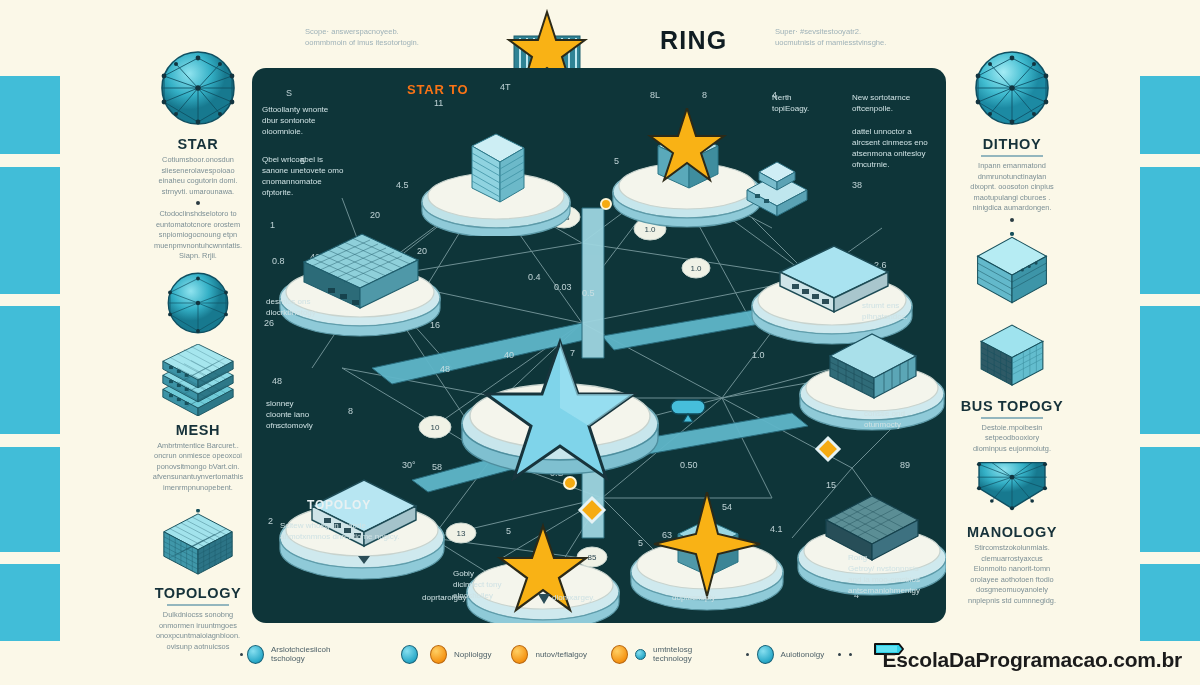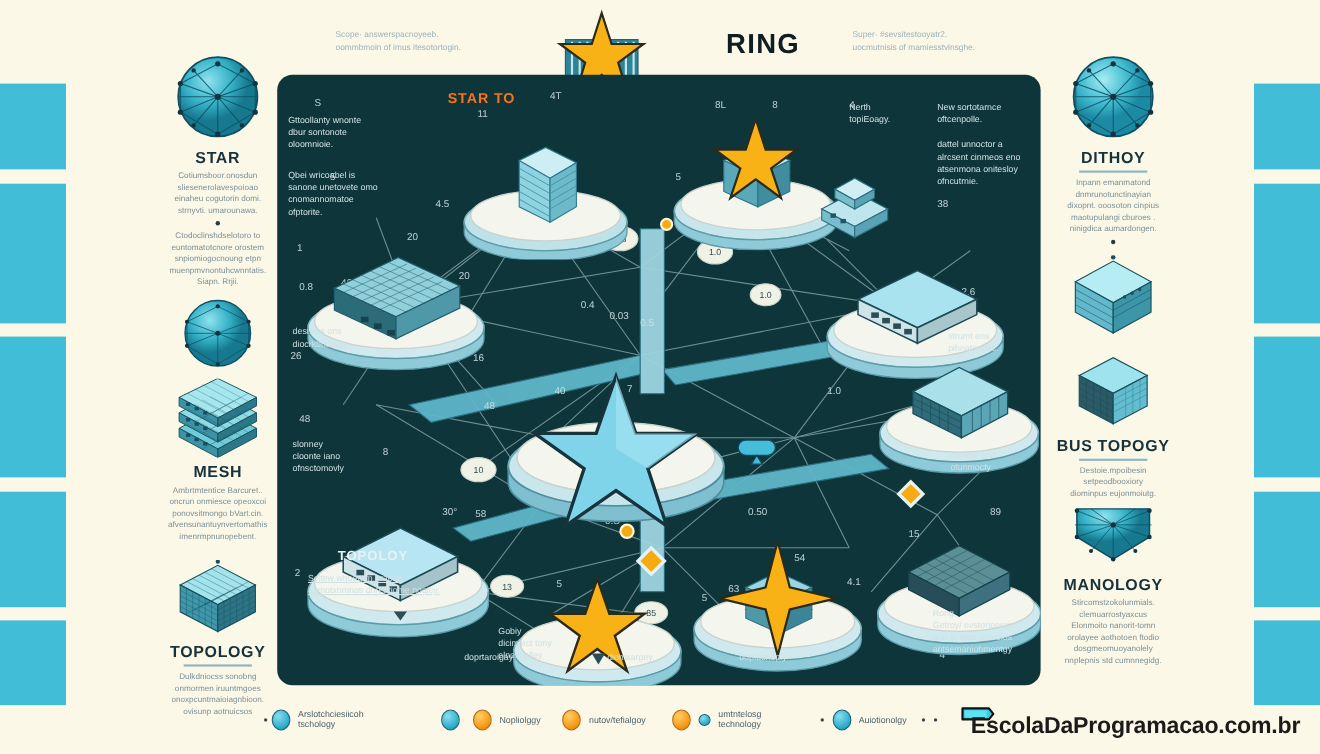--- a/index.html
+++ b/index.html
@@ -697,21 +697,21 @@
   </div>
   <div class="ptxt lg" style="left:612px;top:340px;">
     <span style="display:block">constie ond</span>
     <span style="display:block">otunmocty</span>
   </div>
   <div class="ptxt lg" style="left:162px;top:500px;margin-left:39px;">
     <span style="display:block">Gobiy</span>
     <span style="display:block">dicimlect tony</span>
     <span style="display:block">elnoshelley</span>
   </div>
-  <div class="ptxt lg" style="left:28px;top:452px;text-decoration:underline;">
+  <div class="ptxt lg" style="left:28px;top:452px;">
     <span style="display:block">Scltew whoeg rn nrapde</span>
     <span style="display:block">ahmotxnmnos dnreatiome nogicy.</span>
   </div>
   <div class="ptxt lg" style="left:596px;top:484px;">
     <span style="display:block">Rong</span>
     <span style="display:block">Getroy/ nvstonpnsis</span>
     <span style="display:block">and ia moo-omcbios</span>
     <span style="display:block">antsemaniohmentgy</span>
   </div>
   <div class="ptxt lg" style="left:170px;top:524px;">doprtaroigay</div>

